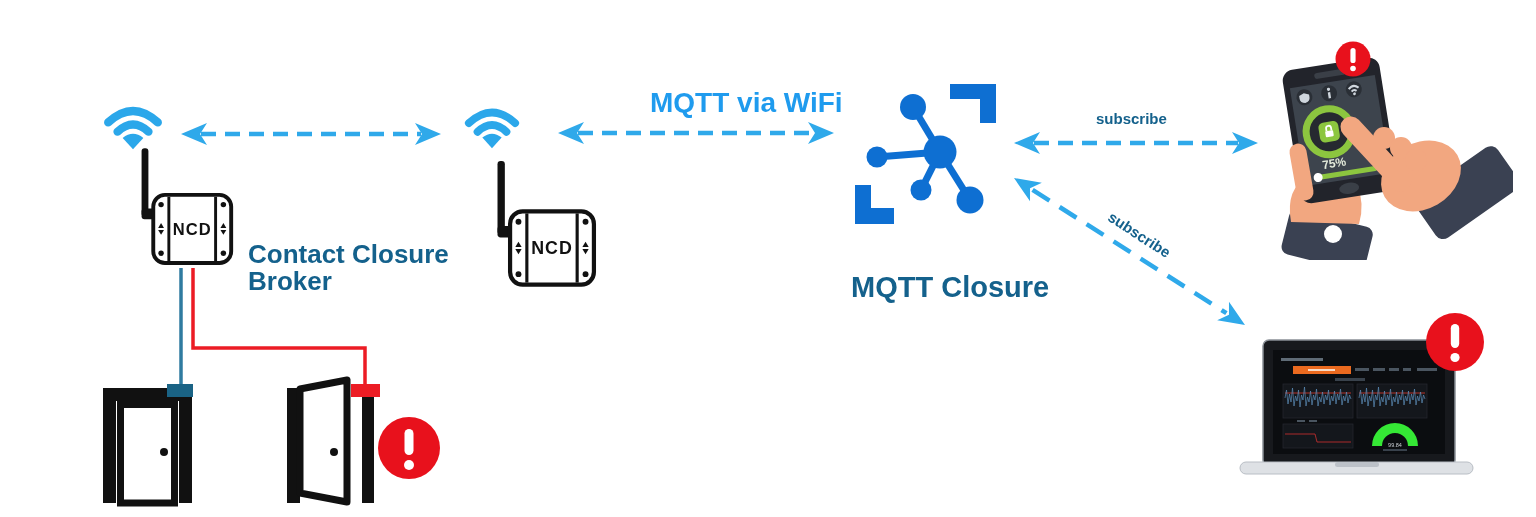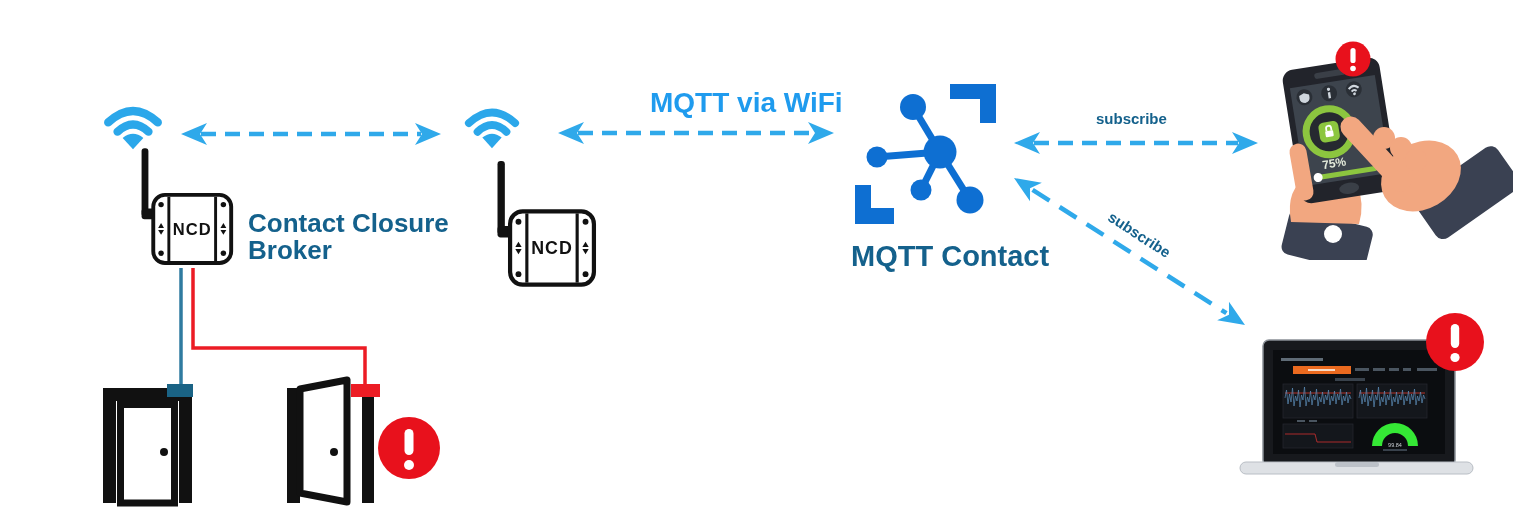--- a/index.html
+++ b/index.html
@@ -1,19 +1,19 @@
 <!DOCTYPE html>
 <html><head>
 <meta charset="utf-8">
 <style>
   html,body{margin:0;padding:0;background:#fff;}
   #canvas{position:relative;width:1536px;height:517px;background:#ffffff;overflow:hidden;
           font-family:"Liberation Sans",sans-serif;}
   .abs{position:absolute;}
-  .heading{color:#14618C;font-weight:700;line-height:1.02;}
+  .heading{color:#14618C;font-weight:700;line-height:1.02;margin-top:31px;}
   .wifi-label{color:#1F9BEE;font-weight:700;margin-left:44px;}
   .sub-label{color:#14618C;font-weight:700;font-size:15px;}
   svg text{font-family:"Liberation Sans",sans-serif;}
 </style>
 </head>
 <body>
 
 <div id="canvas">
 
   <svg class="abs" style="left:102px;top:99px" width="62" height="53" viewBox="0 0 60 50">
@@ -101,21 +101,21 @@
     <line x1="88" y1="74" x2="25" y2="79" stroke="#0E6FD2" stroke-width="7"></line>
     <line x1="88" y1="74" x2="69" y2="112" stroke="#0E6FD2" stroke-width="7"></line>
     <line x1="88" y1="74" x2="118" y2="122" stroke="#0E6FD2" stroke-width="7"></line>
     <circle cx="88" cy="74" r="16.5" fill="#0E6FD2"></circle>
     <circle cx="61" cy="29" r="13" fill="#0E6FD2"></circle>
     <circle cx="25" cy="79" r="10.5" fill="#0E6FD2"></circle>
     <circle cx="69" cy="112" r="10.5" fill="#0E6FD2"></circle>
     <circle cx="118" cy="122" r="13.5" fill="#0E6FD2"></circle>
   </svg>
 
-  <div class="abs heading" style="left:851px;top:242px;font-size:29px">MQTT Contact</div>
+  <div class="abs heading" style="left:851px;top:242px;font-size:29px">MQTT Closure</div>
 
   <div class="abs sub-label" style="left:1096px;top:110px">subscribe</div>
 
   <svg class="abs" style="left:1008px;top:129px" width="254" height="28">
     <line x1="26" y1="14" x2="230" y2="14" stroke="#2FA9EA" stroke-width="4.5" stroke-dasharray="15 9"></line>
     <g transform="translate(6,14) rotate(180)">
         <polygon points="0,0 -26,-11 -19,0 -26,11" fill="#2FA9EA"></polygon>
       </g>
     <g transform="translate(250,14)">
         <polygon points="0,0 -26,-11 -19,0 -26,11" fill="#2FA9EA"></polygon>

